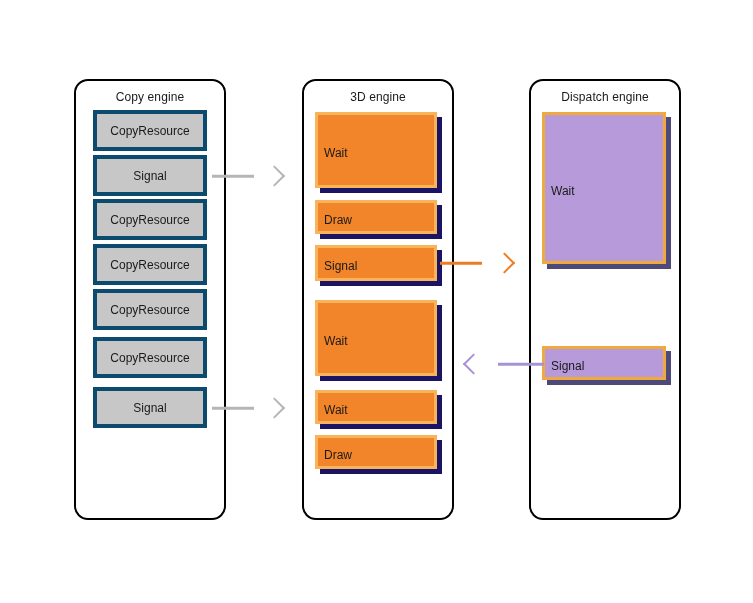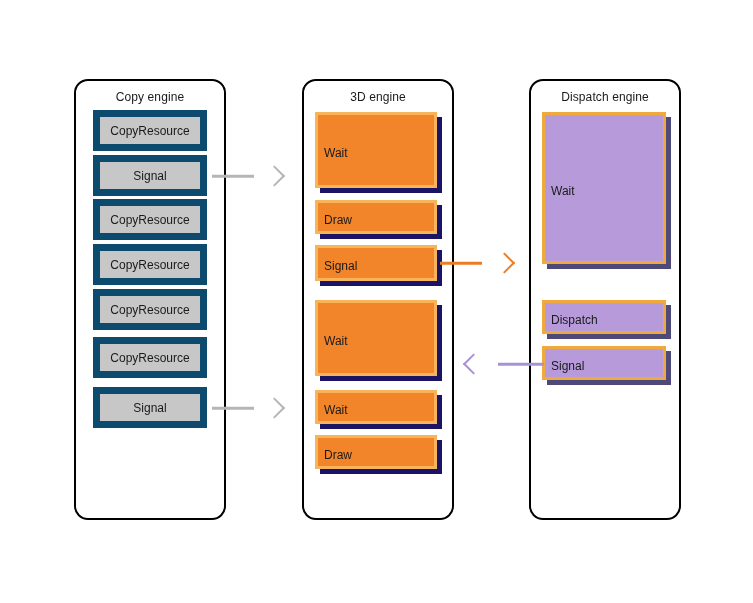--- a/index.html
+++ b/index.html
@@ -55,21 +55,21 @@
     z-index: 4;
   }
   .block-label {
     pointer-events: none;
     white-space: nowrap;
   }
 
   
   .block.copy {
     background: #c7c7c7;
-    border: 7px solid #0c4a6e;
+    border: 4px solid #0c4a6e;
     align-items: center;
     justify-content: center;
   }
   .block.copy .block-label {
     text-align: center;
   }
 
   
   .block.gfx {
     background: #f2842a;
@@ -172,23 +172,20 @@
     </div>
     <div class="block gfx" style="left: 315px; top: 435px; width: 122px; height: 34px;">
       <span class="block-label">Draw</span>
     </div>
     <div class="engine-column" style="left: 529px; top: 79px; width: 152px; height: 441px;">
       <div class="engine-title">Dispatch engine</div>
     </div>
     <div class="block compute" style="left: 542px; top: 112px; width: 124px; height: 152px;">
       <span class="block-label">Wait</span>
     </div>
-    <div class="block compute" style="left: 542px; top: 300px; width: 124px; height: 34px;">
-      <span class="block-label">Dispatch</span>
-    </div>
     <div class="block compute" style="left: 542px; top: 346px; width: 124px; height: 34px;">
       <span class="block-label">Signal</span>
     </div>
     <div class="arrow right" style="left: 212px; top: 167px; width: 70px; height: 18px;">
       <div class="arrow-line" style="background: rgb(181, 181, 181); width: 42px; left: 0px;"></div>
       <div class="arrow-head" style="border-color: rgb(181, 181, 181);"></div>
     </div>
     <div class="arrow right" style="left: 212px; top: 399px; width: 70px; height: 18px;">
       <div class="arrow-line" style="background: rgb(181, 181, 181); width: 42px; left: 0px;"></div>
       <div class="arrow-head" style="border-color: rgb(181, 181, 181);"></div>

